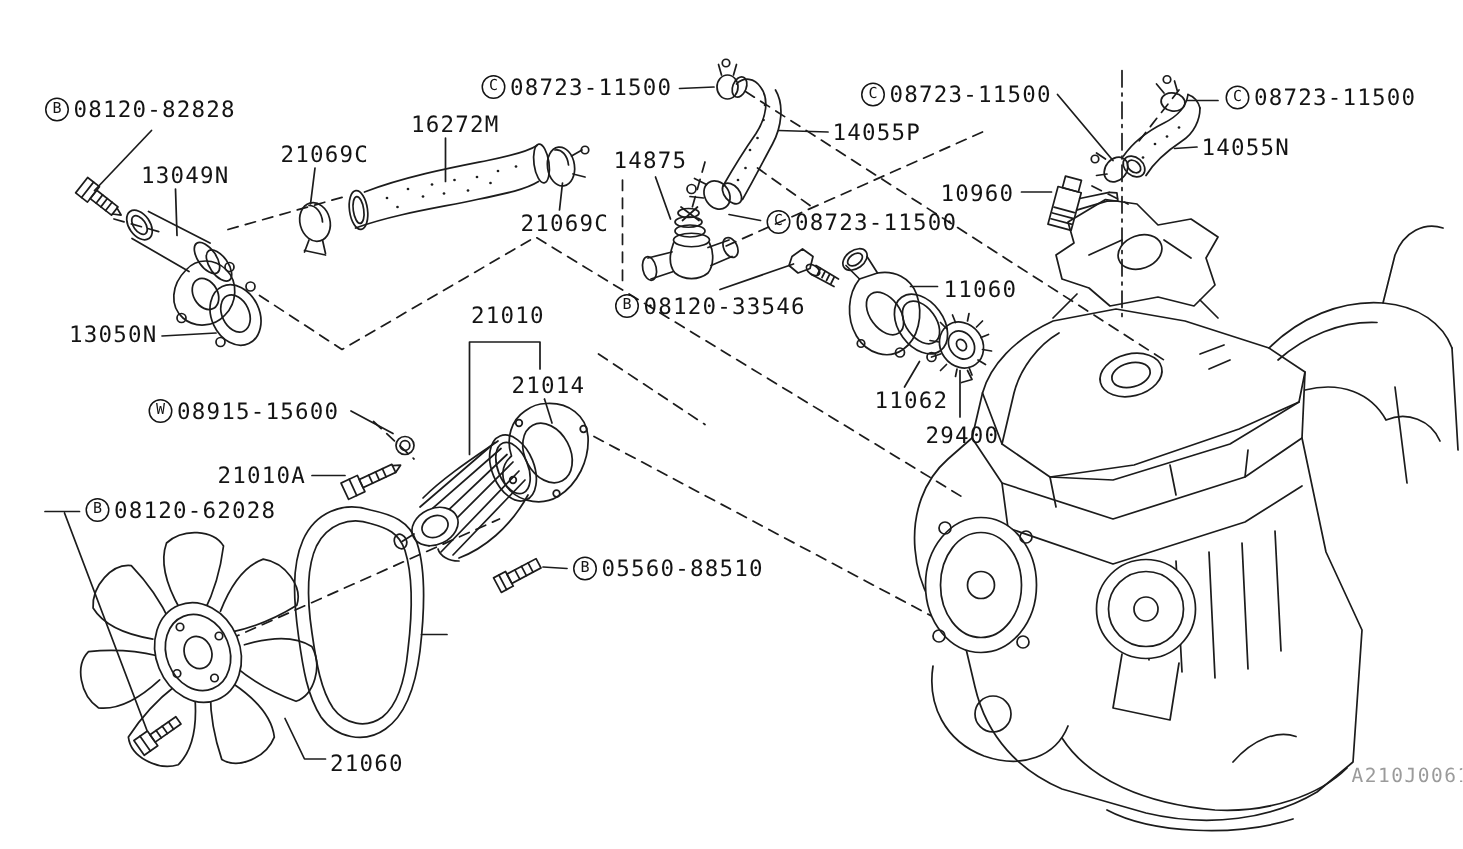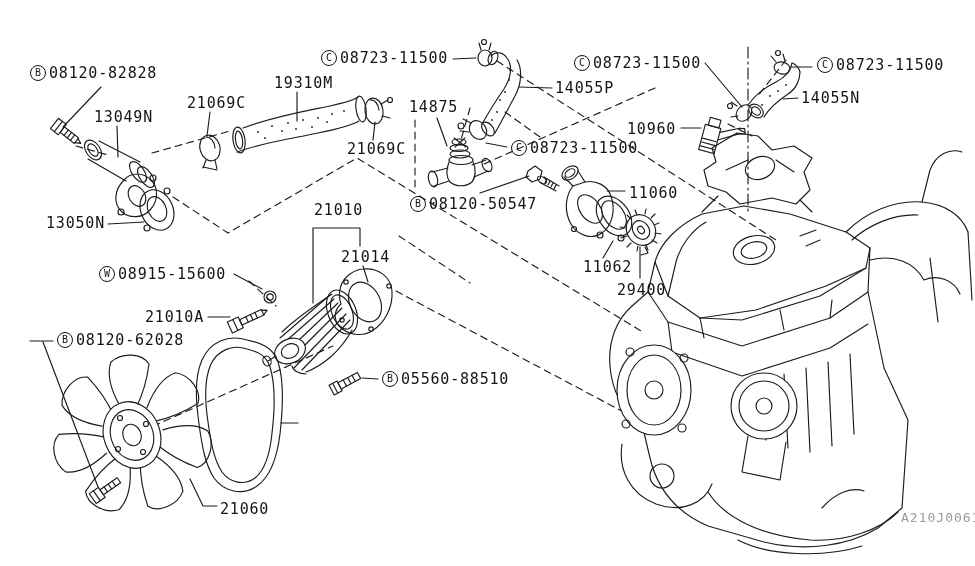--- a/index.html
+++ b/index.html
@@ -374,21 +374,21 @@
     <span class="circ">B</span>
     <span>08120-82828</span>
   </div>
   <div class="label" style="left:94px;top:108px">
     <span>13049N</span>
   </div>
   <div class="label" style="left:187px;top:94px">
     <span>21069C</span>
   </div>
   <div class="label" style="left:274px;top:74px">
-    <span>19310M</span>
+    <span>16272M</span>
   </div>
   <div class="label" style="left:321px;top:49px">
     <span class="circ">C</span>
     <span>08723-11500</span>
   </div>
   <div class="label" style="left:409px;top:98px">
     <span>14875</span>
   </div>
   <div class="label" style="left:555px;top:79px">
     <span>14055P</span>
@@ -409,21 +409,21 @@
   </div>
   <div class="label" style="left:627px;top:120px">
     <span>10960</span>
   </div>
   <div class="label" style="left:511px;top:139px">
     <span class="circ">C</span>
     <span>08723-11500</span>
   </div>
   <div class="label" style="left:410px;top:195px">
     <span class="circ">B</span>
-    <span>08120-50547</span>
+    <span>08120-33546</span>
   </div>
   <div class="label" style="left:629px;top:184px">
     <span>11060</span>
   </div>
   <div class="label" style="left:583px;top:258px">
     <span>11062</span>
   </div>
   <div class="label" style="left:617px;top:281px">
     <span>29400</span>
   </div>

